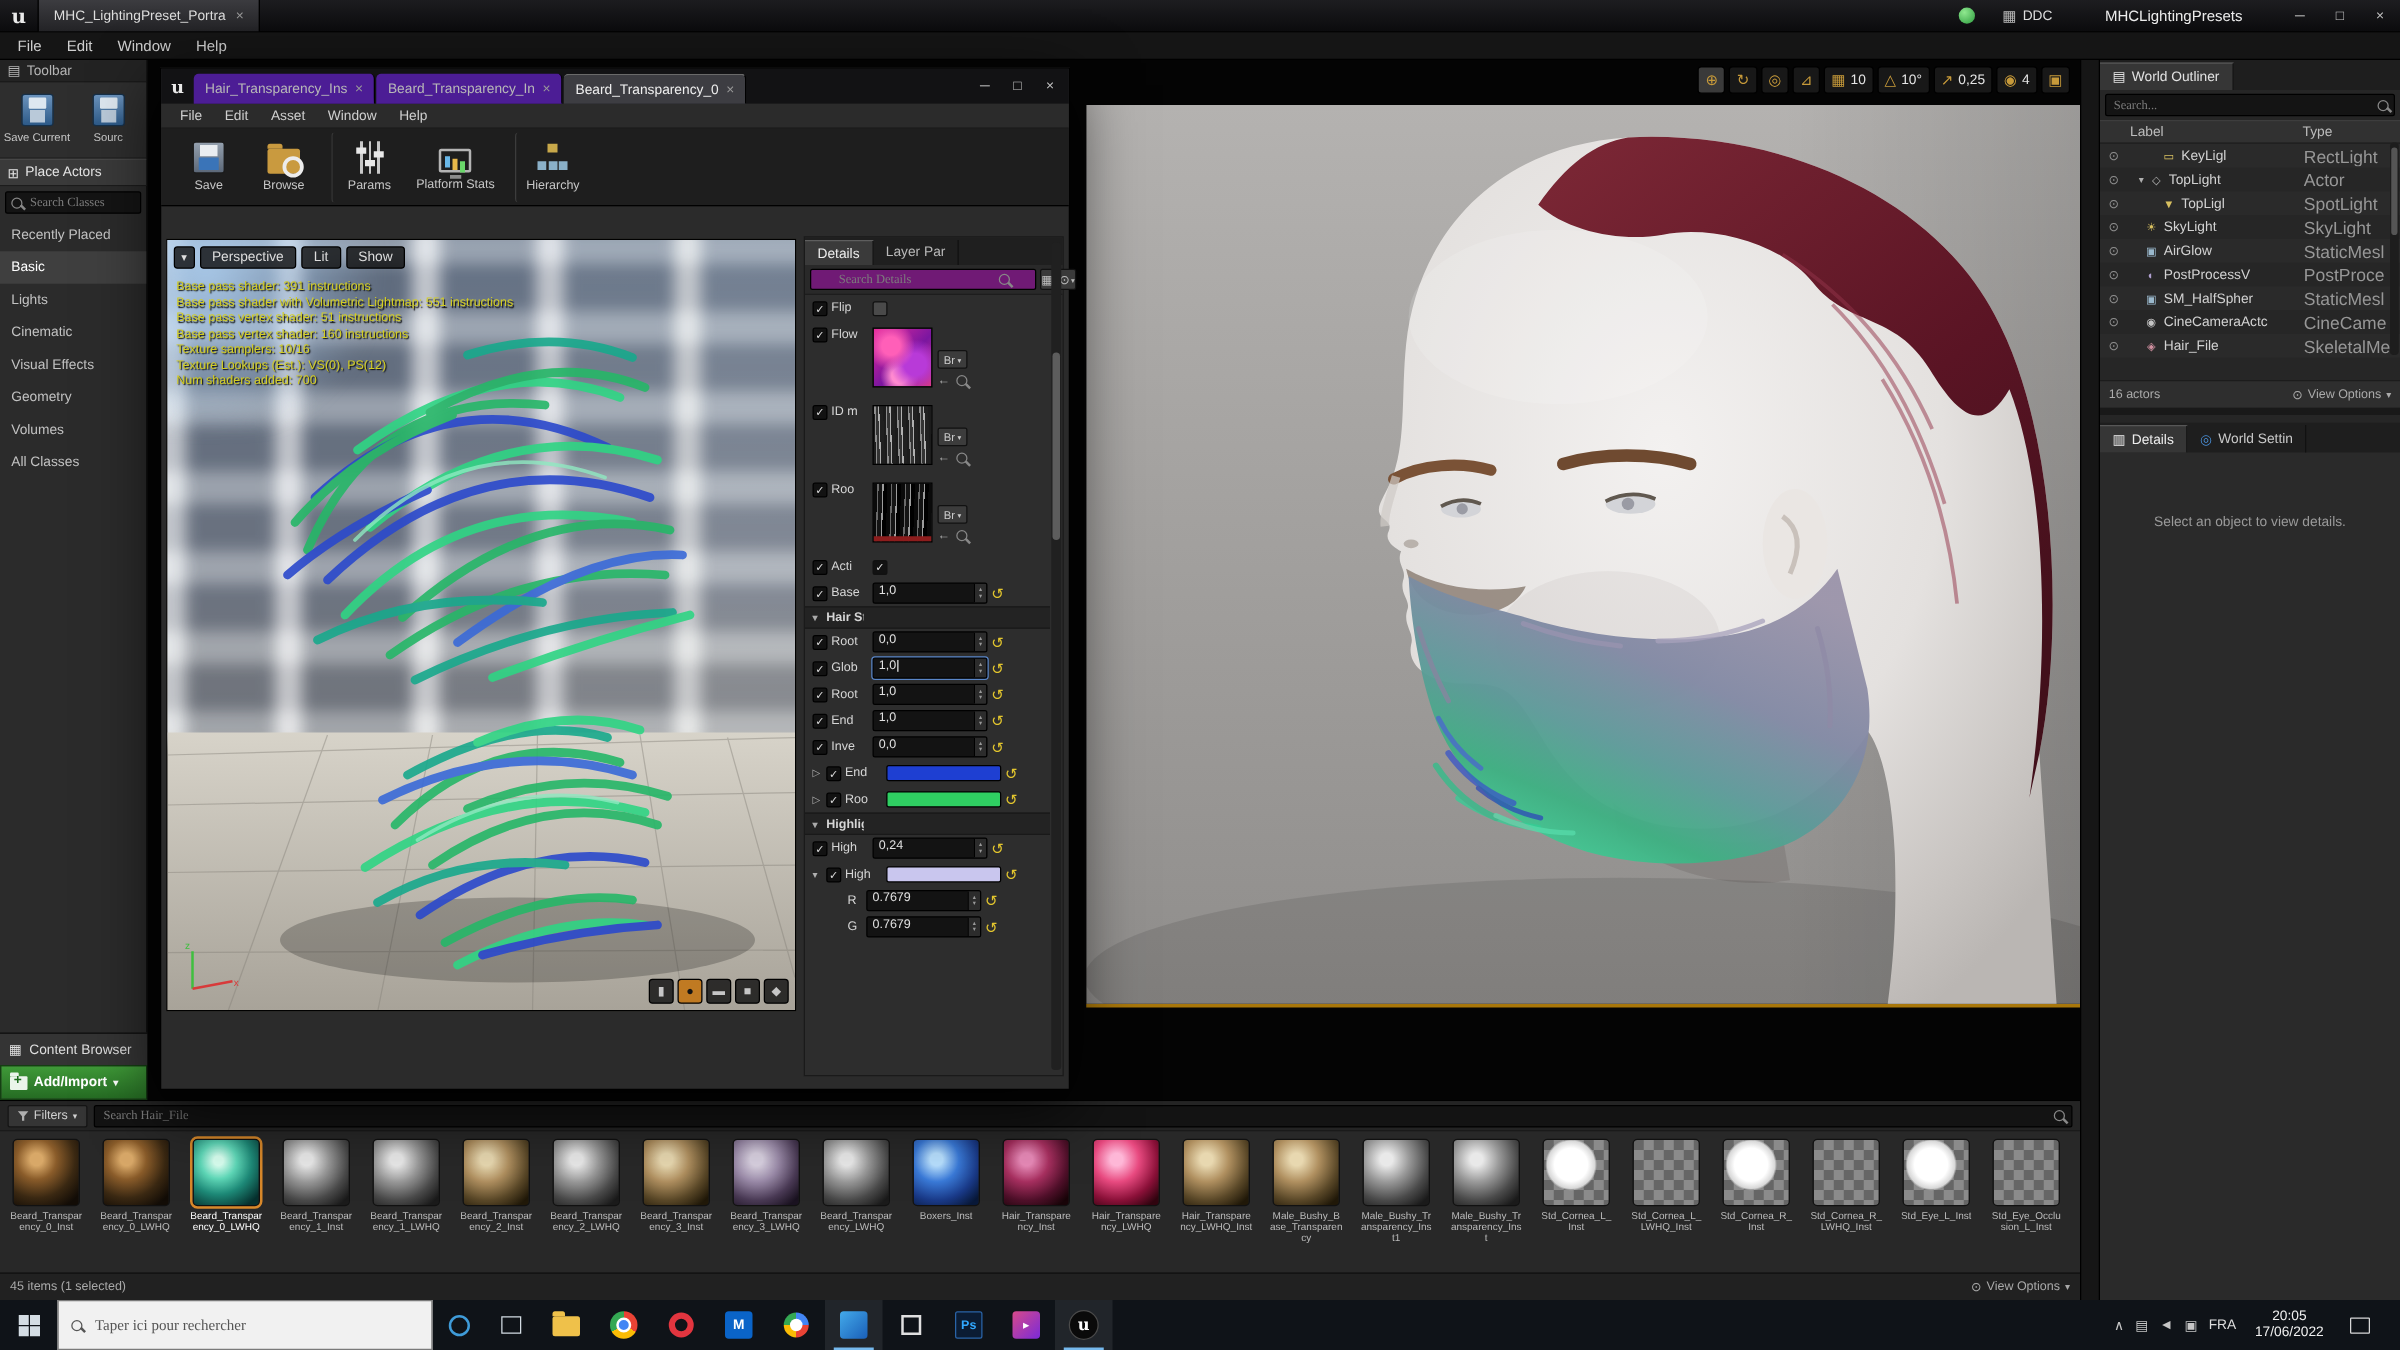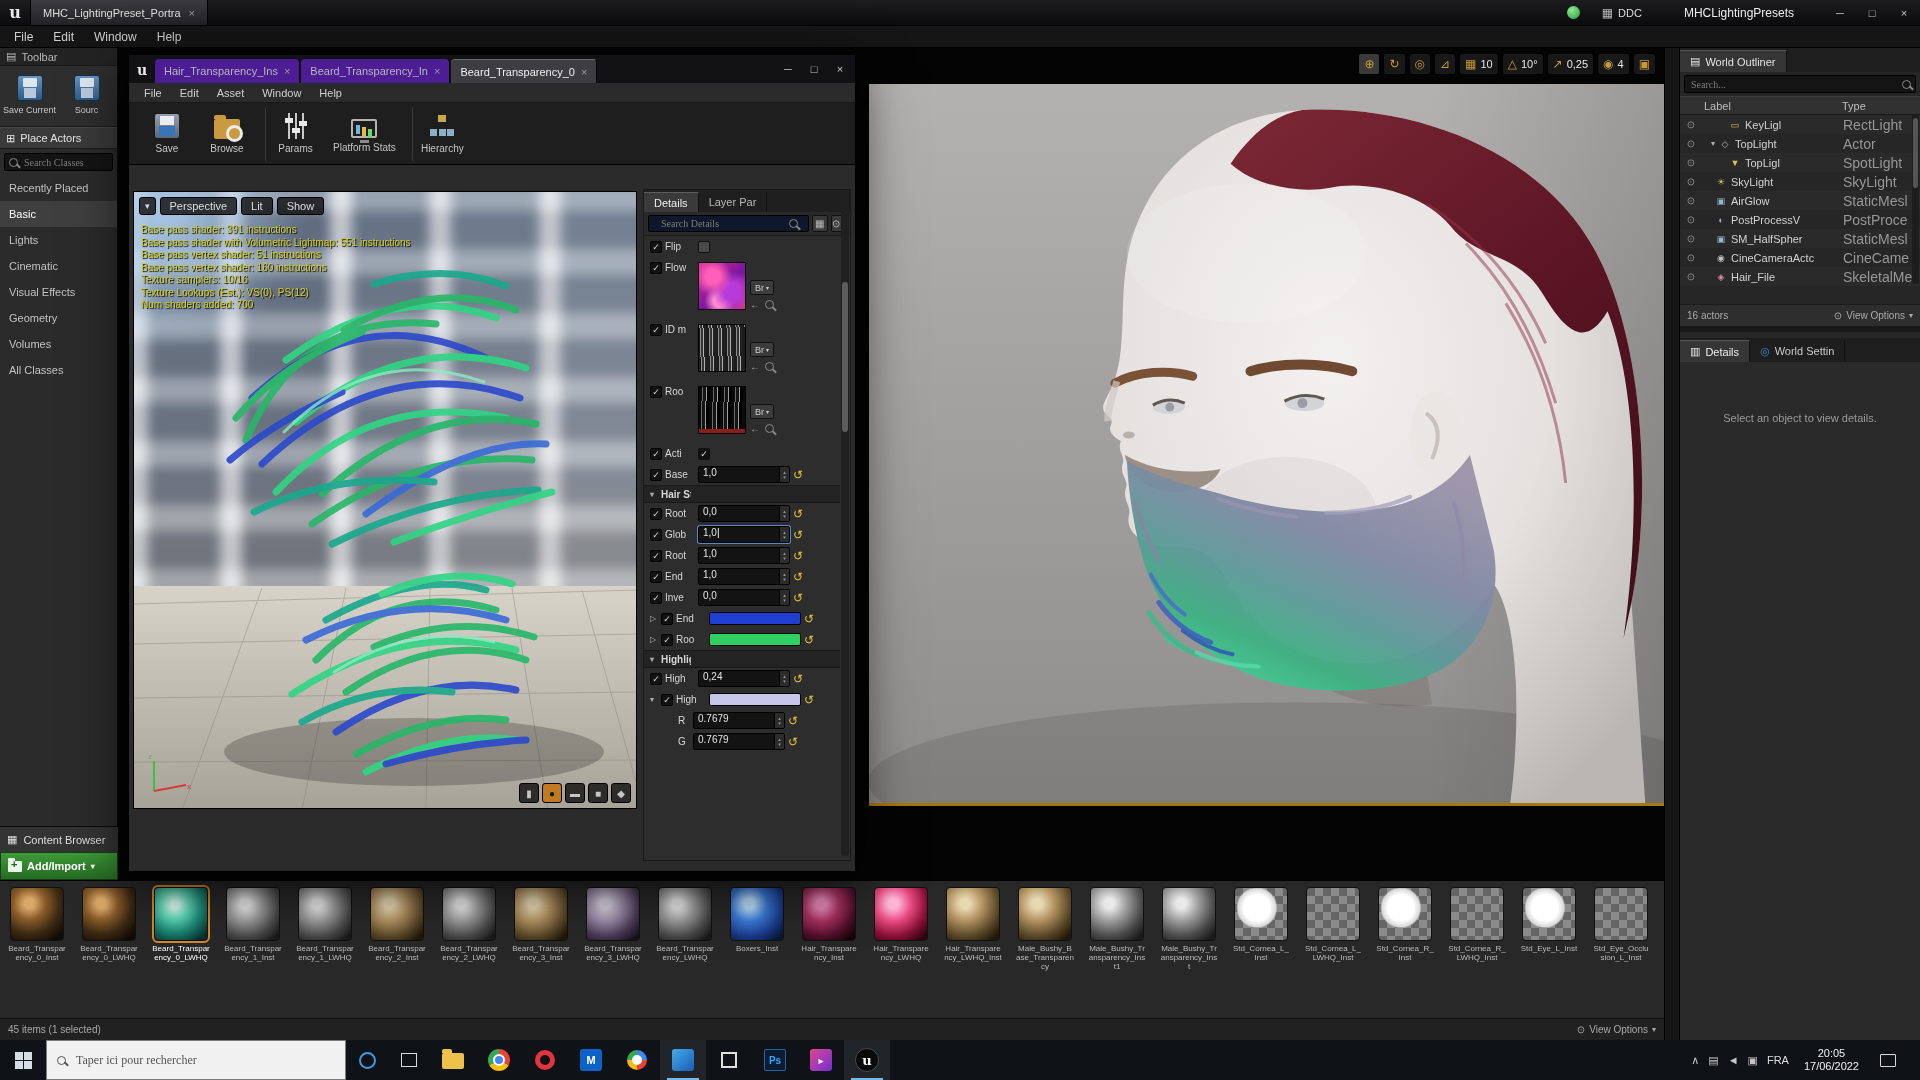--- a/index.html
+++ b/index.html
@@ -157,21 +157,21 @@
   .shape-btn.active{background:#c07a22;color:#141414}
   .sh-cyl::before{content:"▮"}.sh-sphere::before{content:"●"}.sh-plane::before{content:"▬"}.sh-cube::before{content:"■"}.sh-mesh::before{content:"◆"}
   .pv-axis{position:absolute;left:6px;bottom:4px;z-index:3}
 
   .mw-details{position:absolute;left:514px;top:24px;right:4px;bottom:10px;background:#2d2d2d;border:1px solid #1a1a1a;
     display:flex;flex-direction:column}
   .mwd-tabs{display:flex;height:22px;background:#1f1f1f;align-items:flex-end}
   .mwd-tab{height:20px;padding:0 10px;display:flex;align-items:center;gap:4px;font-size:11px;color:#b9b9b9;border-right:1px solid #111}
   .mwd-tab.active{background:#3a3a3a;color:#eee;border-top:1px solid #5e5e5e}
   .mwd-search{height:24px;display:flex;align-items:center;gap:3px;padding:3px 4px;background:#292929;border-bottom:1px solid #1d1d1d}
-  .mwd-search .sbox{flex:1;height:17px;background:#0f172a;border:1px solid #000;border-radius:2px;display:flex;align-items:center;padding:0 10px;gap:3px}
+  .mwd-search .sbox{flex:1;height:17px;background:#701a75;border:1px solid #000;border-radius:2px;display:flex;align-items:center;padding:0 20px;gap:3px}
   .mwd-search input{flex:1;min-width:0;background:transparent;border:none;color:#ccc;font-size:10px}
   .mini-btn{width:18px;height:17px;background:#3a3a3a;border:1px solid #111;border-radius:2px;color:#bbb;font-size:10px;
     display:flex;align-items:center;justify-content:center;gap:1px}
   .mwd-list{position:relative;flex:1;overflow:hidden;padding-right:10px}
   .mwd-scroll{position:absolute;right:1px;top:4px;bottom:4px;width:8px;background:#202020;border-radius:3px}
   .mwd-scroll::before{content:"";position:absolute;left:1px;right:1px;top:88px;height:150px;background:#5d5d5d;border-radius:3px}
 
   .prow{display:flex;align-items:center;gap:3px;padding:2px 2px 2px 6px;min-height:21px;font-size:10px;color:#cfcfcf}
   .prow .exp,.prow .lead-cb,.prow .val-box,.prow .tex-wrap,.prow .spin,.prow .swatch,.prow .reset{display:none}
   .plabel{width:30px;flex:none;overflow:hidden;white-space:nowrap;color:#d6d6d6}
@@ -1055,20 +1055,31 @@
 
               <span class="reset">↺</span>
             </div>
           </div>
         <div class="mwd-scroll"></div>
       </div>
     </div>
   </div>
 
   <div class="content-browser">
+    <div class="cbf-row">
+      <div class="filters-btn">
+        <span class="funnel"></span>
+        <span>Filters</span>
+        <span style="font-size:7px">▾</span>
+      </div>
+      <div class="cbf-search">
+        <input placeholder="Search Hair_File" style="">
+        <span class="mag"></span>
+      </div>
+    </div>
     <div class="cb-thumbs">
 
         <div class="tile">
           <div class="thumb th-beard-dark"></div>
           <div class="tname">Beard_Transparency_0_Inst</div>
         </div>
 
         <div class="tile">
           <div class="thumb th-beard-dark"></div>
           <div class="tname">Beard_Transparency_0_LWHQ</div>

